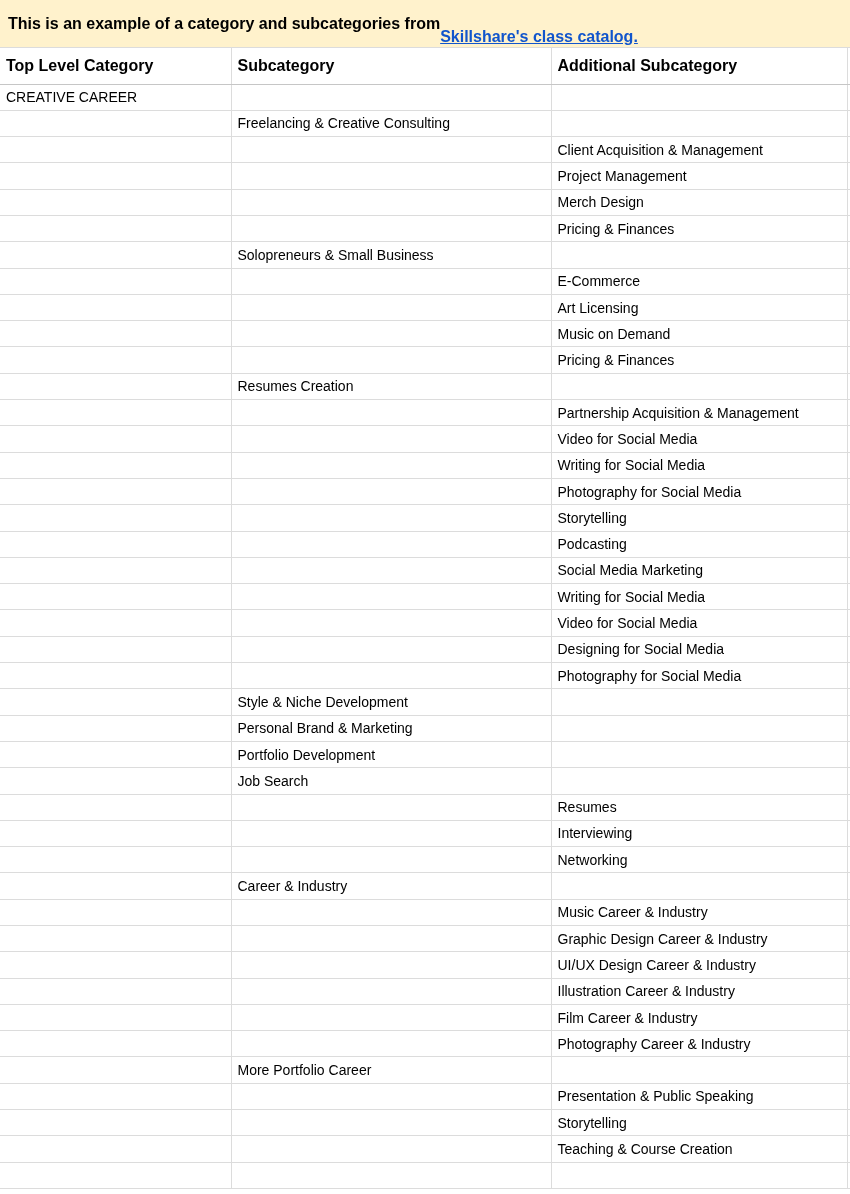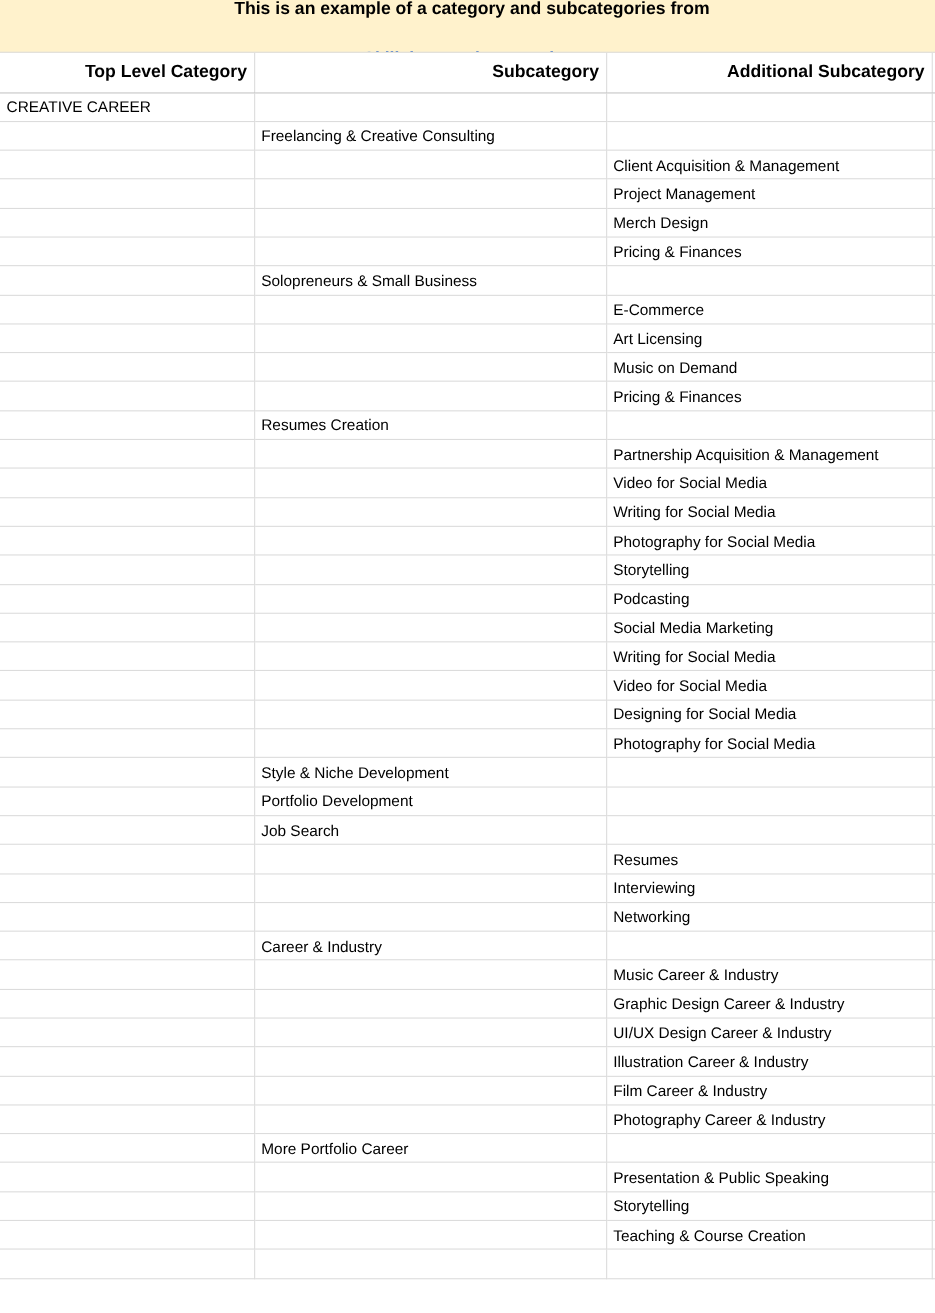--- a/index.html
+++ b/index.html
@@ -19,21 +19,20 @@
     width: 850px;
     height: 48px;
     display: flex;
     align-items: center;
     padding-left: 8px;
     border-bottom: 1px solid #dcdcdc;
     font-size: 16px;
     font-weight: bold;
     white-space: nowrap;
     overflow: hidden;
-    flex-direction: column;
   }
   .banner a {
     text-decoration: underline;
     font-weight: bold;
   }
   table.sheet {
     border-collapse: collapse;
     table-layout: fixed;
     width: 850px;
   }
@@ -45,21 +44,20 @@
     white-space: nowrap;
     overflow: hidden;
     vertical-align: middle;
     text-align: left;
   }
   table.sheet thead th {
     height: 36px;
     font-size: 16px;
     font-weight: bold;
     border-bottom: 1px solid #c6c6c6;
-    text-align: right;
   }
   table.sheet tbody td {
     height: 26.3px;
     font-size: 14px;
     font-weight: normal;
   }
   td.sliver, th.sliver { padding: 0; }
 </style>
 </head>
 <body>
@@ -224,20 +222,26 @@
         <td class="sliver"></td>
       </tr>
       <tr>
         <td></td>
         <td>Style &amp; Niche Development</td>
         <td></td>
         <td class="sliver"></td>
       </tr>
       <tr>
         <td></td>
+        <td>Personal Brand &amp; Marketing</td>
+        <td></td>
+        <td class="sliver"></td>
+      </tr>
+      <tr>
+        <td></td>
         <td>Portfolio Development</td>
         <td></td>
         <td class="sliver"></td>
       </tr>
       <tr>
         <td></td>
         <td>Job Search</td>
         <td></td>
         <td class="sliver"></td>
       </tr>

